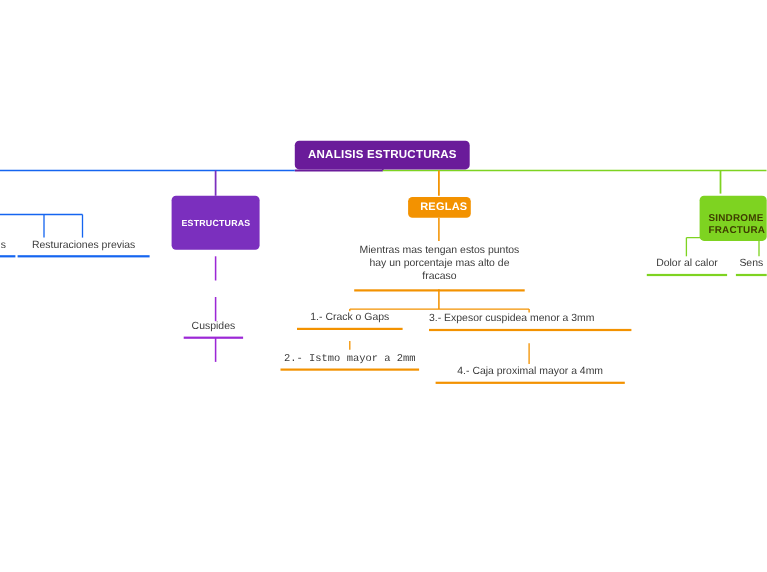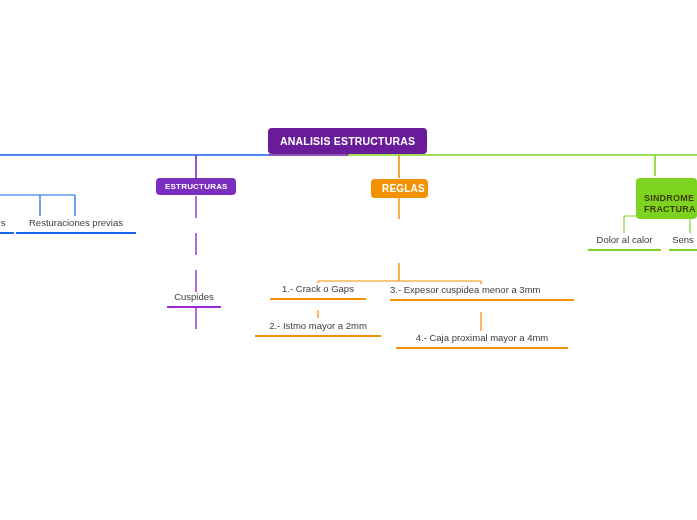--- a/index.html
+++ b/index.html
@@ -37,21 +37,21 @@
     text-align: center;
     white-space: nowrap;
   }
   
   .pill {
     border-radius: 4px;
     color: #ffffff;
     font-weight: bold;
     text-align: center;
     white-space: nowrap;
-    padding: 4px 9px;
+    padding: 20px 9px;
     font-size: 8px;
     letter-spacing: 0.2px;
   }
   .pill.purple { background: #7b2fbe; }
   .pill.orange { background: #f39200; font-size: 10px; padding: 4px 11px; }
   .pill.green  { background: #7ed321; color: #3f3f00; font-size: 9px; line-height: 11px; padding: 4px 8px; text-align: left; }
   
   .leaf {
     font-size: 9.5px;
     color: #3b3b3b;
@@ -123,28 +123,31 @@
   </div>
 
   <div class="node leaf ul-purple" style="left:167px; top:291px; width:54px;">
     <span>Cuspides</span>
   </div>
 
   <div class="node pill orange" style="left:371px; top:179px; width:57px;">
     <span>REGLAS</span>
   </div>
 
+  <div class="node leaf ul-orange wrap" style="left:322px; top:222px; width:155px; padding-bottom:5px;">
+    <span>Mientras mas tengan estos puntos hay un porcentaje mas alto de fracaso</span>
+  </div>
 
   <div class="node leaf ul-orange" style="left:270px; top:283px; width:96px;">
     <span>1.- Crack o Gaps</span>
   </div>
   <div class="node leaf ul-orange wrap left" style="left:390px; top:284px; width:184px;">
     <span>3.- Expesor cuspidea menor a 3mm</span>
   </div>
-  <div class="node leaf ul-orange" style="left:255px; top:320px; width:126px;">
+  <div class="node leaf ul-orange" style="left:255px; top:320px; width:126px;font-family:Liberation Mono, monospace;">
     <span>2.- Istmo mayor a 2mm</span>
   </div>
   <div class="node leaf ul-orange" style="left:396px; top:332px; width:172px;">
     <span>4.- Caja proximal mayor a 4mm</span>
   </div>
 
   <div class="node pill green" style="left:636px; top:178px; width:61px; white-space:pre-line;">
     <span style="white-space:pre-line;">SINDROME
 FRACTURA</span>
   </div>

